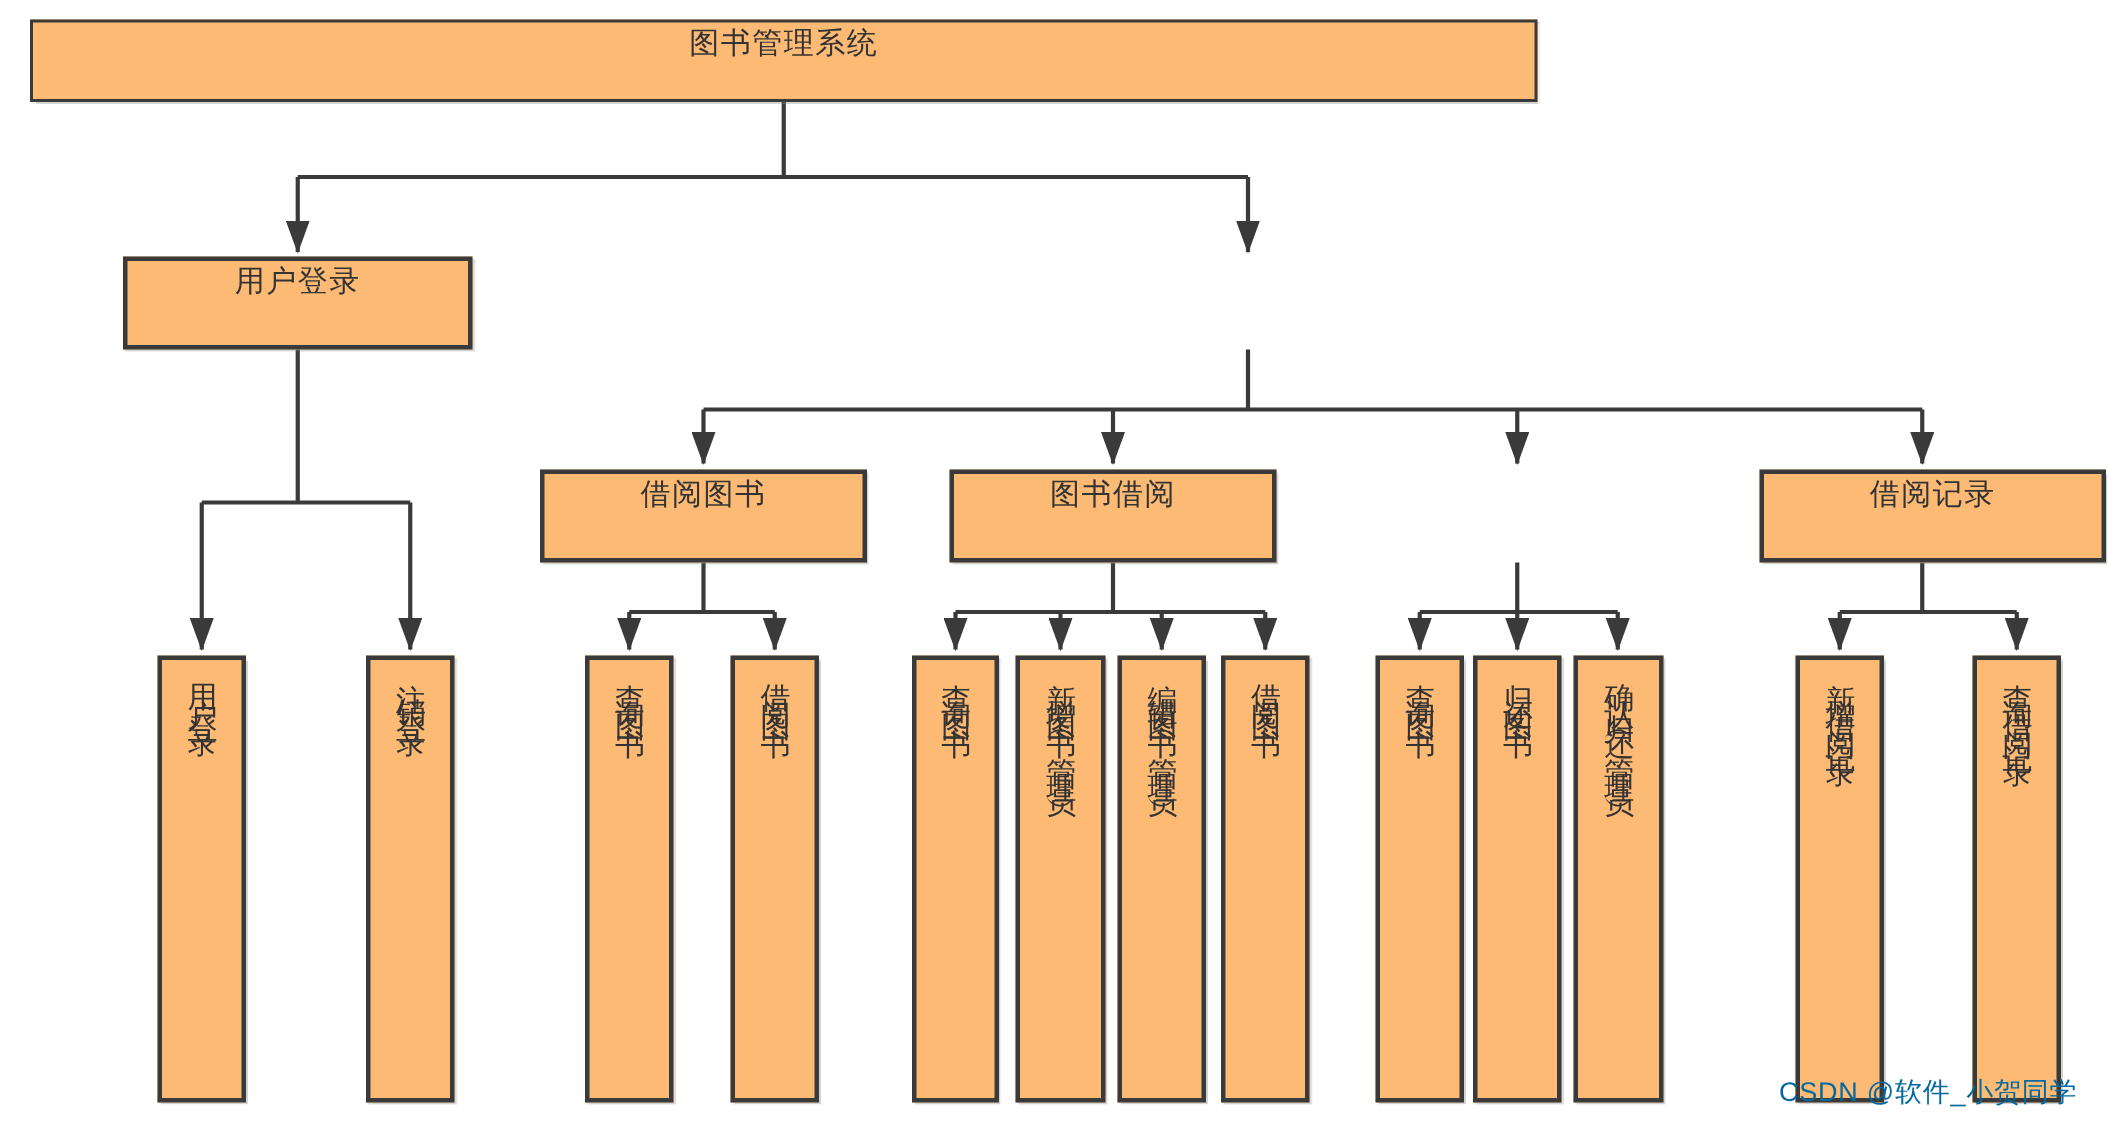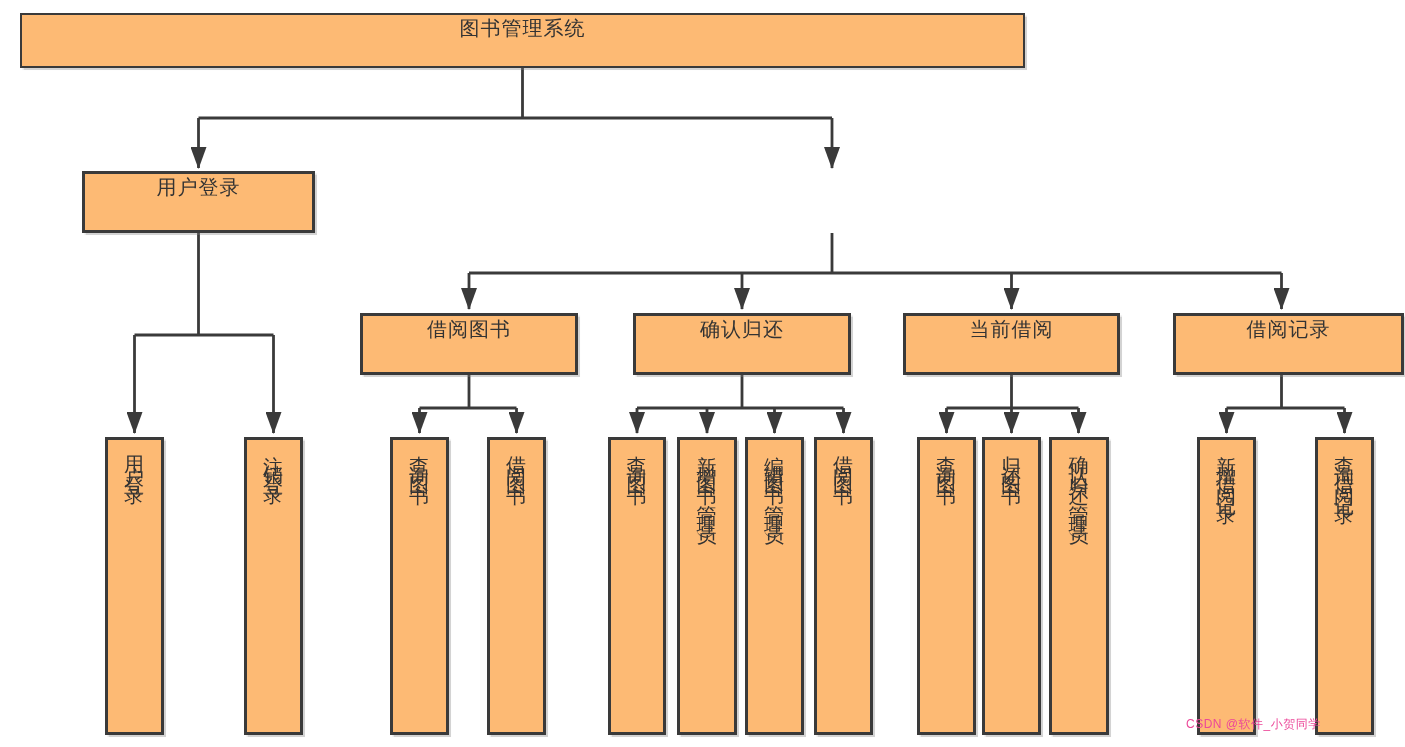--- a/index.html
+++ b/index.html
@@ -43,22 +43,22 @@
     writing-mode: vertical-rl;
     text-orientation: upright;
     letter-spacing: 10px;
     white-space: nowrap;
     line-height: 1;
   }
   .watermark {
     position: absolute;
     left: 1186px;
     top: 716px;
-    font-size: 12px;
-    color: #ec4899;
+    font-size: 18px;
+    color: #0369a1;
     white-space: nowrap;
     letter-spacing: 0.5px;
   }
 </style>
 </head>
 <body>
 
 <div id="canvas">
 
   <svg id="connectors" viewBox="0 0 1405 747" xmlns="http://www.w3.org/2000/svg">
@@ -110,24 +110,21 @@
   </div>
 
   <div class="box" style="left:82px;top:171px;width:233px;height:62px">
     <span class="lbl">用户登录</span>
   </div>
 
   <div class="box" style="left:360px;top:313px;width:218px;height:62px">
     <span class="lbl">借阅图书</span>
   </div>
   <div class="box" style="left:633px;top:313px;width:218px;height:62px">
-    <span class="lbl">确认归还</span>
-  </div>
-  <div class="box" style="left:903px;top:313px;width:217px;height:62px">
-    <span class="lbl">当前借阅</span>
+    <span class="lbl">图书借阅</span>
   </div>
   <div class="box" style="left:1173px;top:313px;width:231px;height:62px">
     <span class="lbl">借阅记录</span>
   </div>
 
   <div class="box leaf" style="left:105px;top:437px;width:59px;height:298px">
     <span class="lbl">用户登录</span>
   </div>
   <div class="box leaf" style="left:244px;top:437px;width:59px;height:298px">
     <span class="lbl">注销登录</span>

